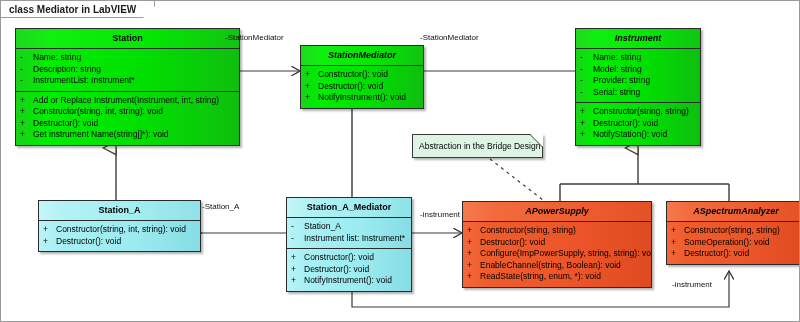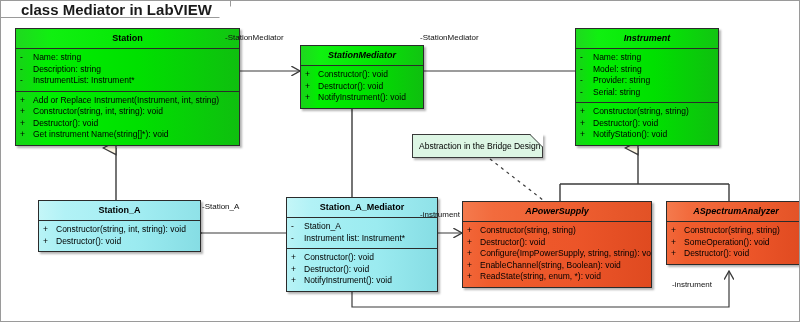--- a/index.html
+++ b/index.html
@@ -18,25 +18,25 @@
     border: 1px solid #9a9a9a;
     box-sizing: border-box;
     overflow: hidden;
   }
   
   .frame-tab {
     position: absolute;
     left: 0px;
     top: 0px;
     height: 17px;
-    padding: 0 18px 0 20px;
+    padding: 0 18px 0 8px;
     background: #ffffff;
     border-right: 1px solid #9a9a9a;
     border-bottom: 1px solid #9a9a9a;
-    font-size: 15px;
+    font-size: 10px;
     font-weight: bold;
     color: #1a1a1a;
     line-height: 17px;
     white-space: nowrap;
     box-sizing: border-box;
   }
   .frame-tab::after {
     content: "";
     position: absolute;
     right: -1px;
@@ -240,21 +240,21 @@
         <span class="vis">+</span>
         <span>Destructor(): void</span>
       </div>
       <div class="row">
         <span class="vis">+</span>
         <span>NotifyInstrument(): void</span>
       </div>
     </div>
   </div>
 
-  <div class="uml green" style="left:574px; top:27px; width:144px;">
+  <div class="uml green" style="left:574px; top:27px; width:126px;">
     <div class="title abstract">Instrument</div>
     <div class="compart">
       <div class="row">
         <span class="vis">-</span>
         <span>Name: string</span>
       </div>
       <div class="row">
         <span class="vis">-</span>
         <span>Model: string</span>
       </div>
@@ -290,21 +290,21 @@
         <span class="vis">+</span>
         <span>Constructor(string, int, string): void</span>
       </div>
       <div class="row">
         <span class="vis">+</span>
         <span>Destructor(): void</span>
       </div>
     </div>
   </div>
 
-  <div class="uml cyan" style="left:285px; top:196px; width:152px;">
+  <div class="uml cyan" style="left:285px; top:196px; width:126px;">
     <div class="title">Station_A_Mediator</div>
     <div class="compart">
       <div class="row">
         <span class="vis">-</span>
         <span>Station_A</span>
       </div>
       <div class="row">
         <span class="vis">-</span>
         <span>Instrument list: Instrument*</span>
       </div>

